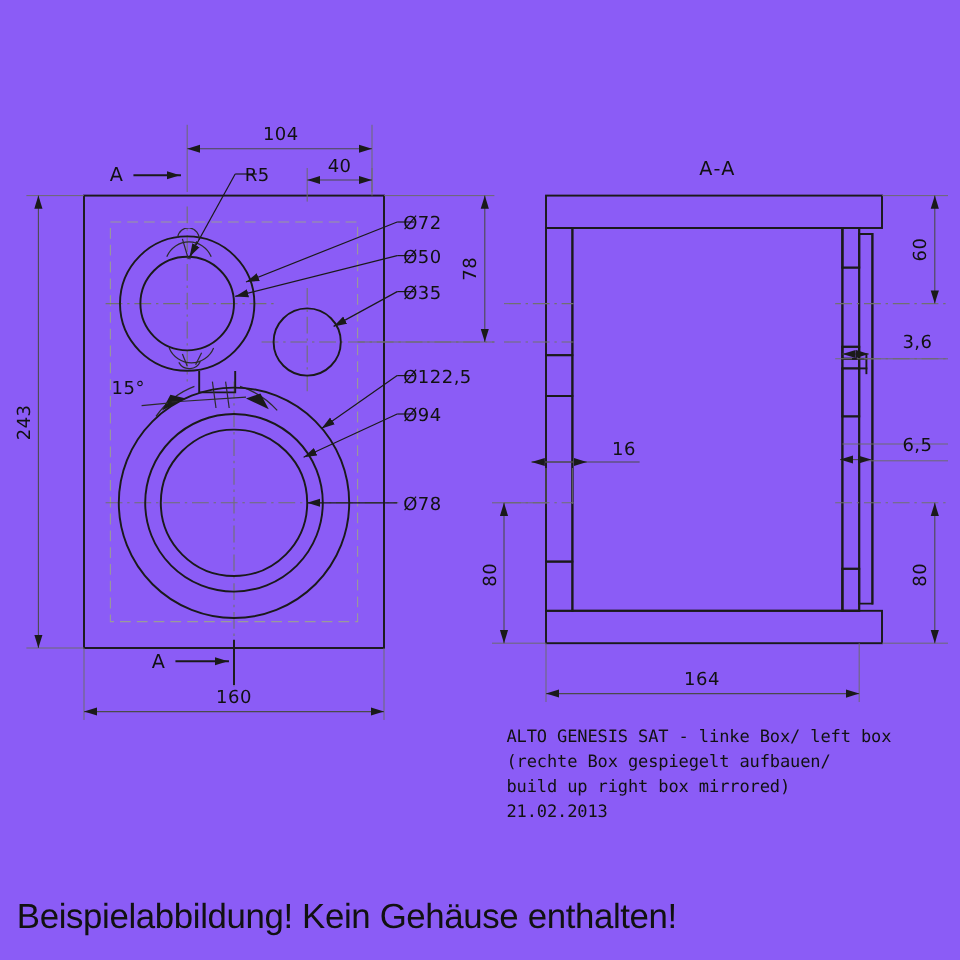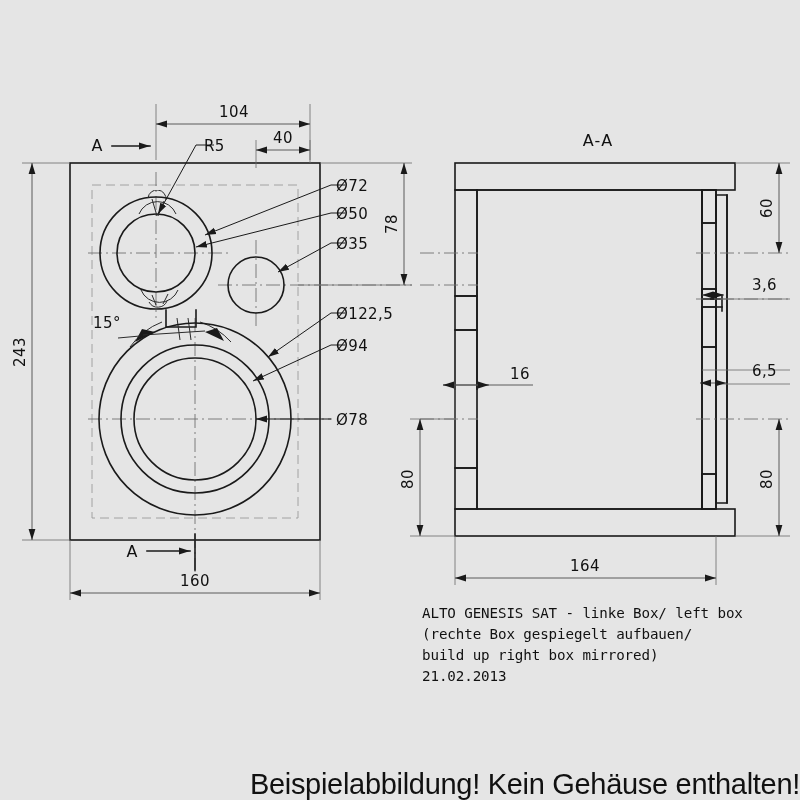--- a/index.html
+++ b/index.html
@@ -10,21 +10,21 @@
   body {
     width: 800px;
     height: 800px;
     font-family: "DejaVu Sans", sans-serif;
     overflow: hidden;
   }
   #sheet {
     position: relative;
     width: 800px;
     height: 800px;
-    background: #e5e5e5;
+    background: #8b5cf6;
   }
   svg#drawing {
     position: absolute;
     top: 0;
     left: 0;
     width: 800px;
     height: 800px;
   }
   .ln        { stroke: #1a1a1a; stroke-width: 1.6; fill: none; stroke-linecap: square; }
   .ln-thin   { stroke: #2b2b2b; stroke-width: 1.0; fill: none; }
@@ -62,24 +62,23 @@
     font-family: "DejaVu Sans Mono", monospace;
     font-size: 14.2px;
     fill: #111111;
     letter-spacing: -0.1px;
   }
   #banner {
     position: absolute;
     left: 0;
     top: 748px;
     width: 800px;
-    text-align: right;
-    padding-left: 28px;
+    text-align: left;
+    padding-left: 14px;
     box-sizing: border-box;
-    margin-top: 20px;
   }
   #banner-text {
     font-family: "Liberation Sans", sans-serif;
     font-size: 29px;
     color: #111111;
     white-space: nowrap;
     letter-spacing: -0.3px;
   }
 </style>
 </head>

